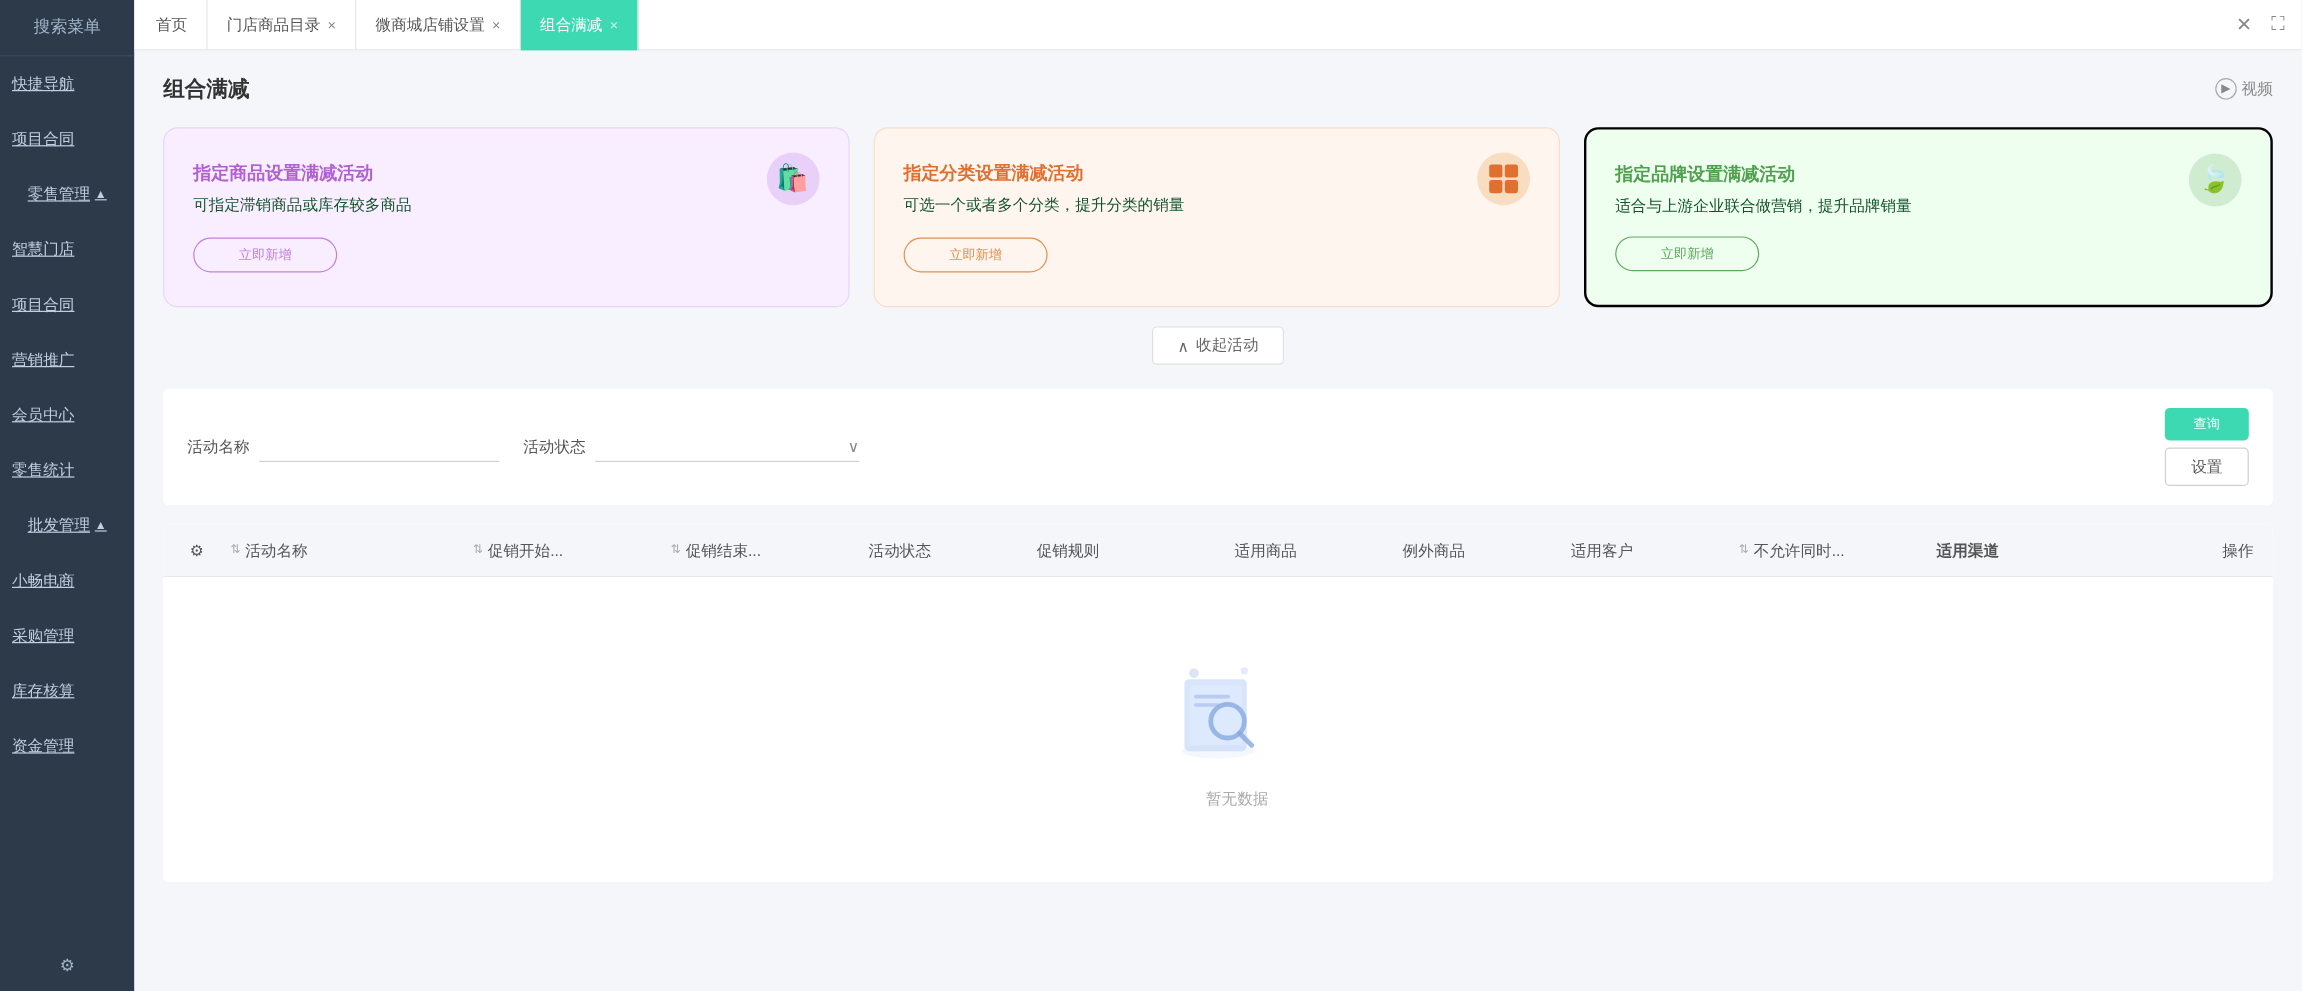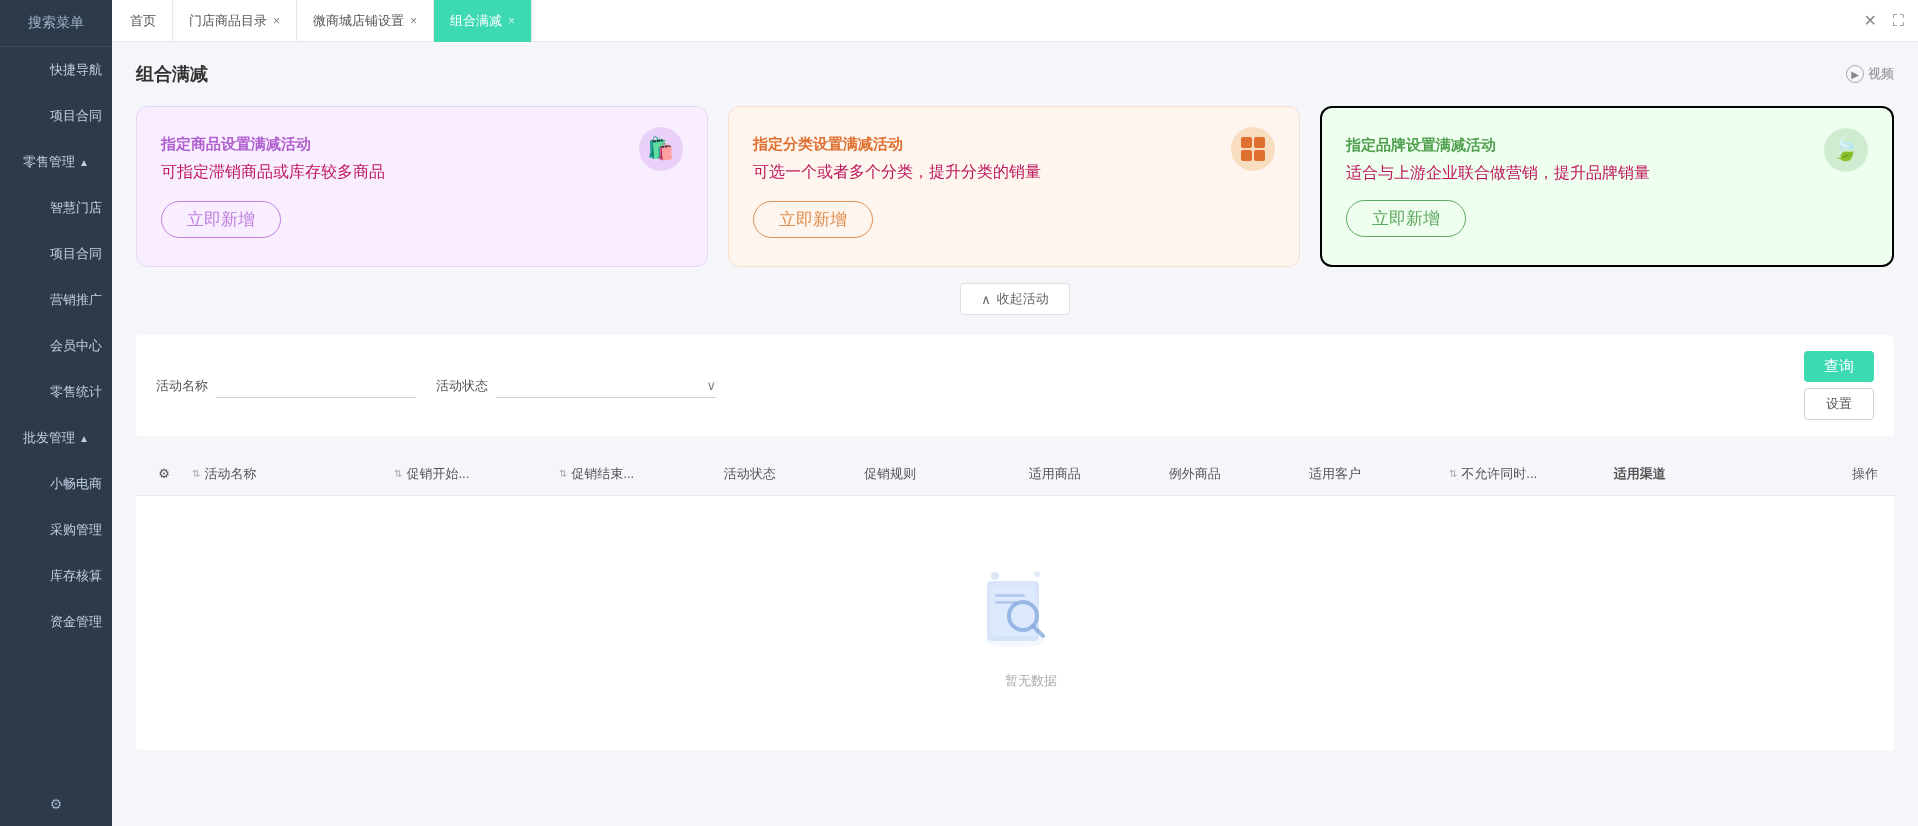--- a/index.html
+++ b/index.html
@@ -21,22 +21,23 @@
       color: #a0b4c8;
       cursor: pointer;
       border-bottom: 1px solid #3a4a5a;
       text-align: center;
     }
     .sidebar-item {
       padding: 14px 10px;
       font-size: 13px;
       color: #c0cfe0;
       cursor: pointer;
-      text-align: right;
+      text-align: left;
       position: relative;
+      text-decoration: underline;
     }
     .sidebar-item .arrow {
       font-size: 10px;
       margin-left: 4px;
     }
     .sidebar-item.has-sub { display: flex; align-items: center; justify-content: center; }
     .sidebar-bottom {
       margin-top: auto;
       padding: 14px 10px;
       text-align: center;
@@ -150,22 +151,22 @@
     .card-title {
       font-size: 15px;
       font-weight: 600;
       margin-bottom: 8px;
     }
     .card-purple .card-title { color: #b060d0; }
     .card-orange .card-title { color: #e07030; }
     .card-green .card-title { color: #50a050; }
 
     .card-desc {
-      font-size: 16px;
-      color: #be185d;
+      font-size: 13px;
+      color: #14532d;
       margin-bottom: 16px;
       flex: 1;
     }
     .card-icon {
       position: absolute;
       right: 24px;
       top: 20px;
       width: 44px;
       height: 44px;
       border-radius: 50%;
@@ -174,21 +175,21 @@
       justify-content: center;
       font-size: 22px;
     }
     .card-purple .card-icon { background: #e8d0f8; }
     .card-orange .card-icon { background: #f8ddc0; }
     .card-green .card-icon { background: #d0ecd0; }
 
     .card-btn {
       border-radius: 20px;
       padding: 6px 0;
-      font-size: 17px;
+      font-size: 11px;
       cursor: pointer;
       background: transparent;
       text-align: center;
       width: 120px;
     }
     .card-purple .card-btn { border: 1px solid #c080e0; color: #c080e0; }
     .card-orange .card-btn { border: 1px solid #e09050; color: #e09050; }
     .card-green .card-btn { border: 1px solid #60a860; color: #60a860; }
 
     
@@ -257,21 +258,21 @@
       flex-direction: column;
       gap: 6px;
     }
     .btn-query {
       background: #3dd9b3;
       color: #fff;
       border: none;
       padding: 6px 20px;
       border-radius: 4px;
       cursor: pointer;
-      font-size: 15px;
+      font-size: 11px;
       min-width: 70px;
     }
     .btn-setting {
       background: #fff;
       color: #555;
       border: 1px solid #d0d0d0;
       padding: 6px 20px;
       border-radius: 4px;
       cursor: pointer;
       font-size: 13px;

